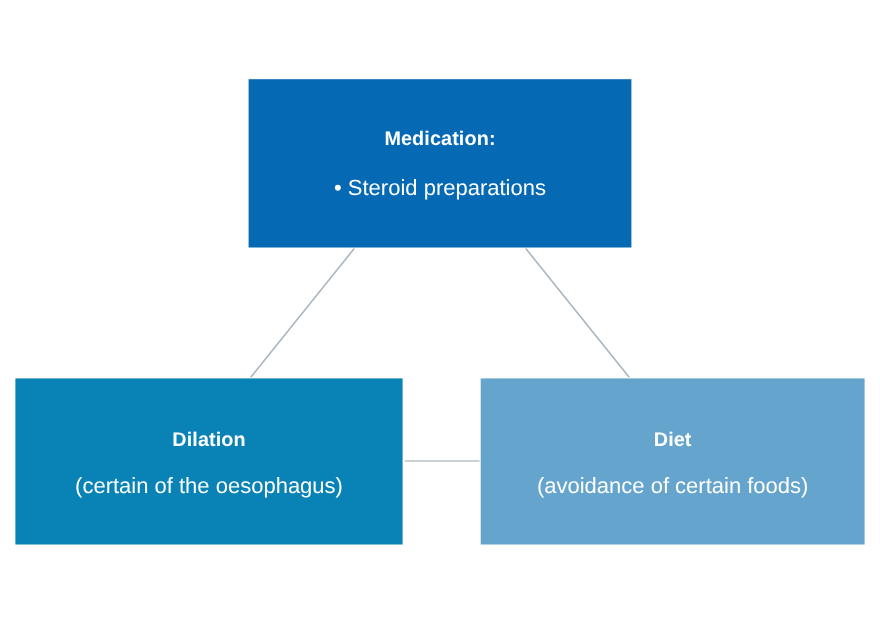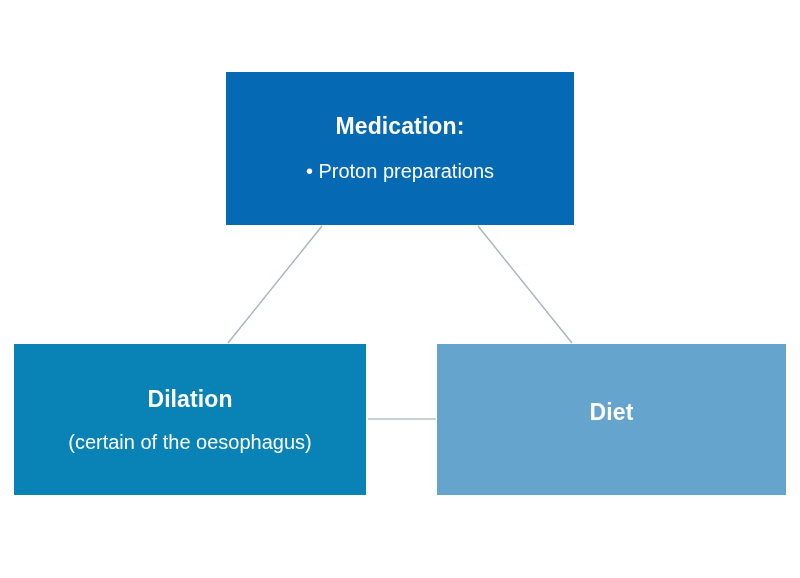--- a/index.html
+++ b/index.html
@@ -55,21 +55,21 @@
   }
   #node-diet {
     left: 437px;
     top: 344px;
     width: 349px;
     height: 151px;
     background: #65a4cc;
   }
   .node-title {
     font-weight: bold;
-    font-size: 23px;
+    font-size: 18px;
     line-height: 28px;
     letter-spacing: 0.1px;
   }
   .node-subtitle {
     font-size: 20px;
     line-height: 26px;
     font-weight: normal;
   }
   .bullet-list {
     margin: 0;
@@ -93,26 +93,27 @@
 
   <svg class="connectors" viewBox="0 0 800 578" width="800" height="578" xmlns="http://www.w3.org/2000/svg">
     <line x1="322" y1="226" x2="228" y2="343" stroke="#a8b4bd" stroke-width="1.4"></line>
     <line x1="478" y1="226" x2="572" y2="343" stroke="#a8b4bd" stroke-width="1.4"></line>
     <line x1="368" y1="419" x2="436" y2="419" stroke="#b9c2c9" stroke-width="1.4"></line>
   </svg>
 
   <div class="node" id="node-medication">
     <div class="node-title">Medication:</div>
     <ul class="bullet-list">
-      <li class="bullet-item">• Proton preparations</li>
+      <li class="bullet-item">• Steroid preparations</li>
     </ul>
   </div>
 
   <div class="node" id="node-dilation">
     <div class="node-title">Dilation</div>
     <div class="node-subtitle">(certain of the oesophagus)</div>
   </div>
 
   <div class="node" id="node-diet">
     <div class="node-title">Diet</div>
+    <div class="node-subtitle">(avoidance of certain foods)</div>
   </div>
 
 </div>
 
 </body></html>

